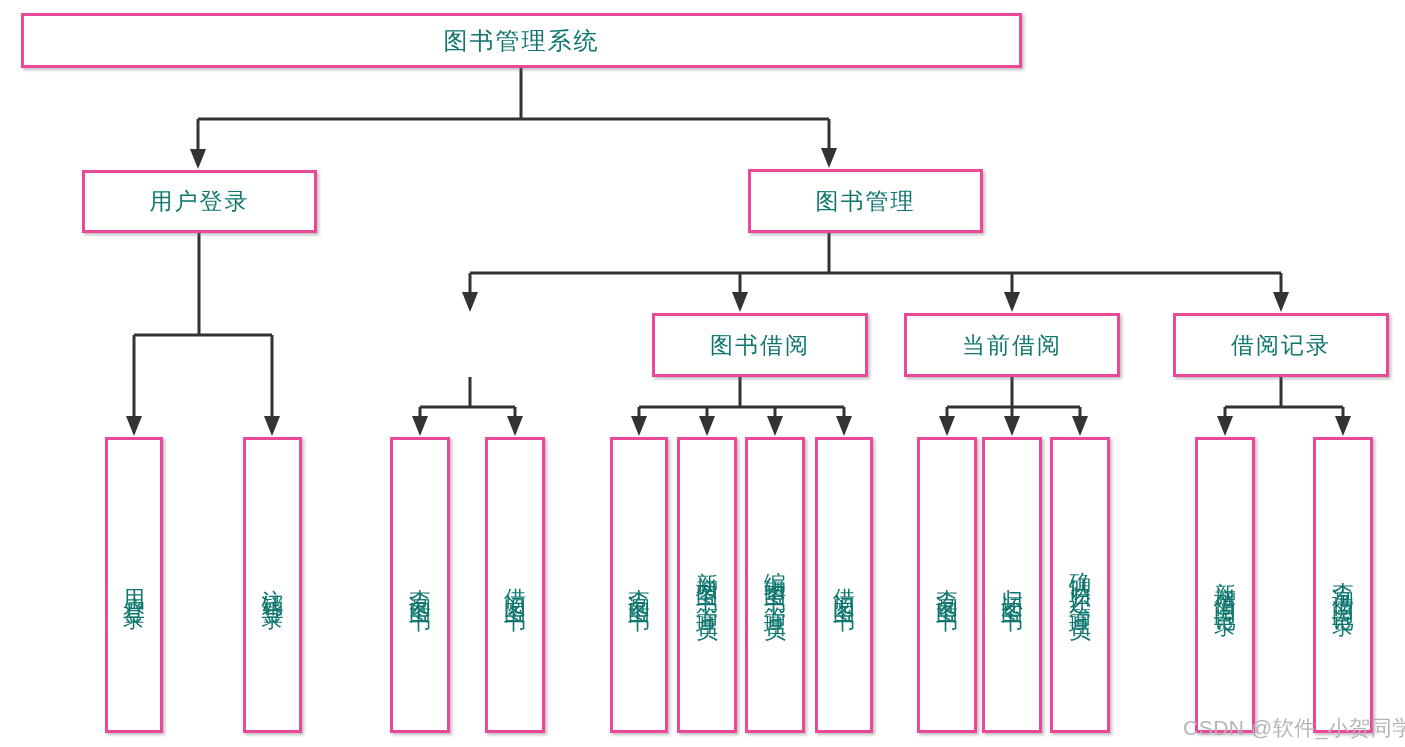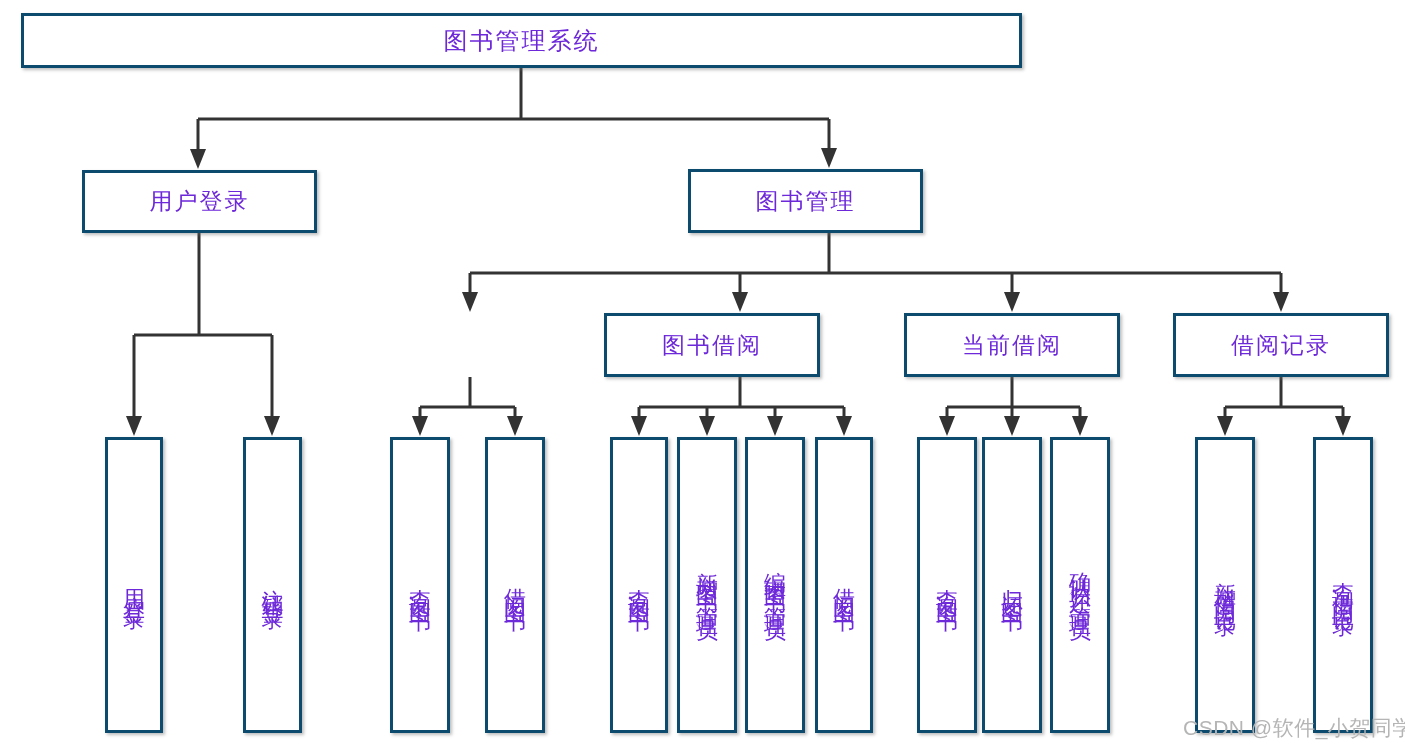--- a/index.html
+++ b/index.html
@@ -19,22 +19,22 @@
     position: absolute;
     left: 0;
     top: 0;
     width: 1405px;
     height: 747px;
   }
   .node {
     position: absolute;
     box-sizing: border-box;
     background: #ffffff;
-    border: 3px solid #0c4a6e;
-    color: #6d28d9;
+    border: 3px solid #ec4899;
+    color: #0f766e;
     display: flex;
     align-items: center;
     justify-content: center;
     box-shadow: 2px 2px 3px rgba(110,110,110,0.45);
     z-index: 2;
   }
   .h-node {
     font-size: 23px;
     letter-spacing: 2px;
     white-space: nowrap;
@@ -137,25 +137,25 @@
     </g>
   </svg>
 
   <div class="node h-node root-node" style="left:21px; top:13px; width:1001px; height:55px;">
     <span>图书管理系统</span>
   </div>
 
   <div class="node h-node" style="left:82px; top:170px; width:235px; height:63px;">
     <span>用户登录</span>
   </div>
-  <div class="node h-node" style="left:688px; top:169px; width:235px; height:64px;">
+  <div class="node h-node" style="left:748px; top:169px; width:235px; height:64px;">
     <span>图书管理</span>
   </div>
 
-  <div class="node h-node" style="left:604px; top:313px; width:216px; height:64px;">
+  <div class="node h-node" style="left:652px; top:313px; width:216px; height:64px;">
     <span>图书借阅</span>
   </div>
   <div class="node h-node" style="left:1173px; top:313px; width:216px; height:64px;">
     <span>借阅记录</span>
   </div>
   <div class="node h-node" style="left:904px; top:313px; width:216px; height:64px;">
     <span>当前借阅</span>
   </div>
 
   <div class="node v-node" style="left:105px; top:437px; width:58px; height:296px;">

